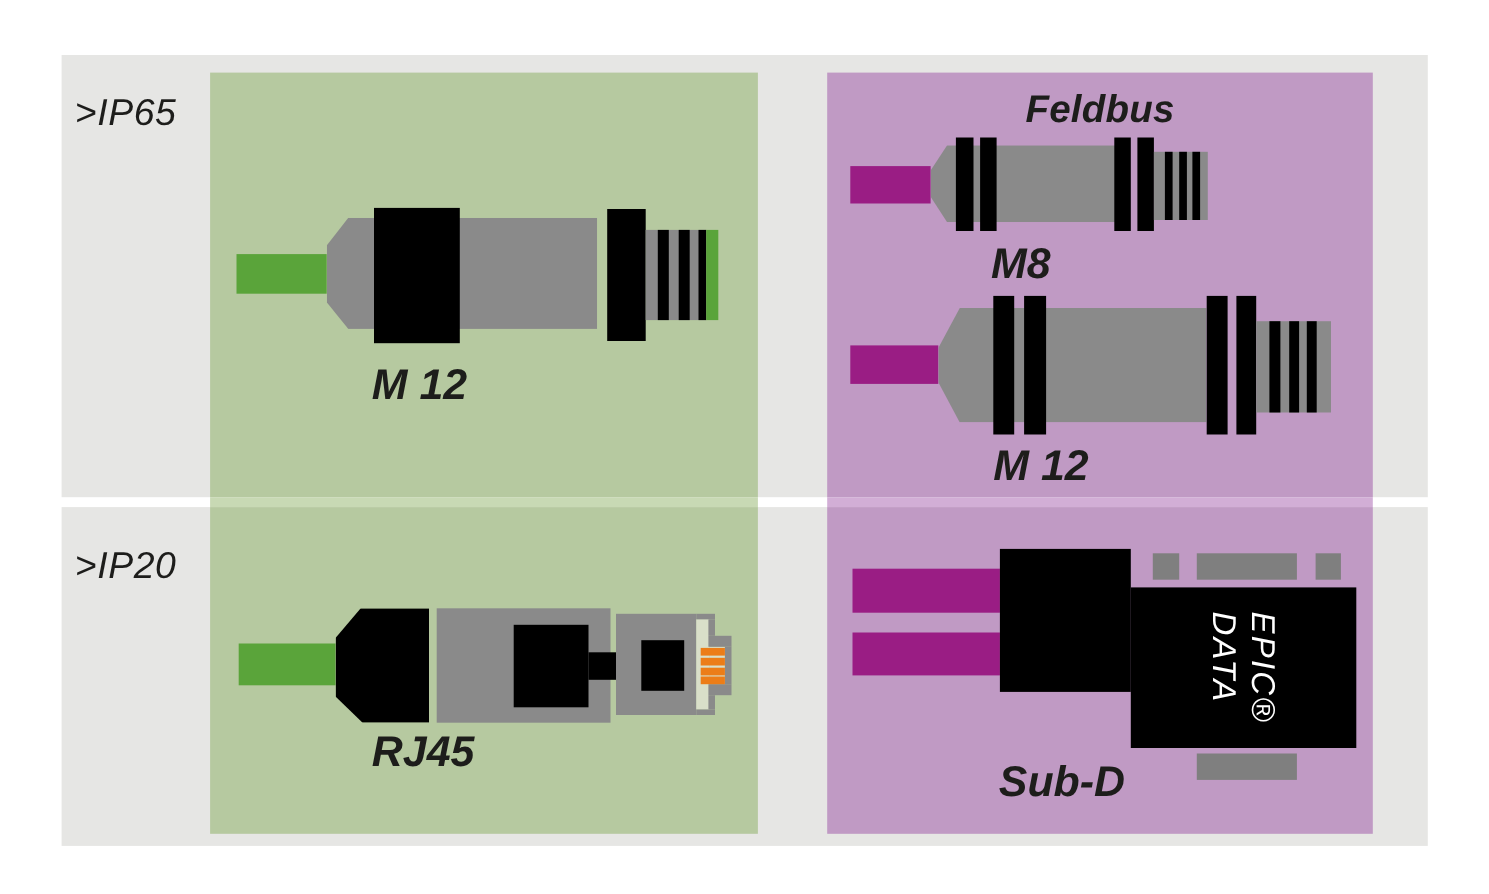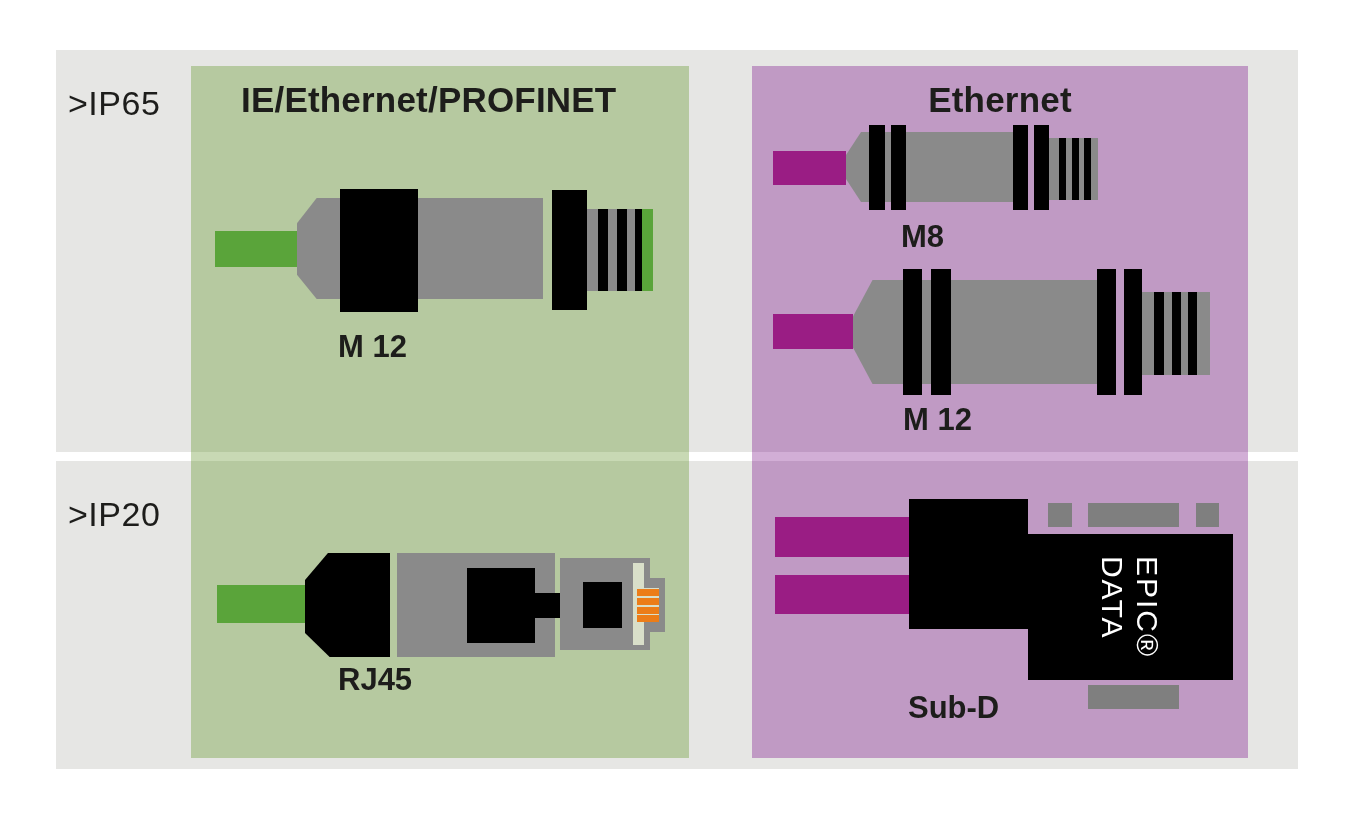--- a/index.html
+++ b/index.html
@@ -1,18 +1,19 @@
 <!DOCTYPE html>
 <html style="--row-bg: #e6e6e4; --green-panel: #b6c9a0; --green-panel-light: #c8d9b4; --purple-panel: #c09ac4; --purple-panel-light: #d2aed6; --green-cable: #5aa43a; --magenta-cable: #9a1d84; --connector-gray: #8a8a8a; --decor-gray: #7f7f7f; --pin-orange: #ec7d18; --pale-inner: #d9dfc9; --black: #000000; --text: #1d1d1b; --brand-text: #ffffff;"><head>
 <meta charset="utf-8">
 <style>
   html,body{margin:0;padding:0;background:#ffffff;}
   #stage{
     position:relative;width:1354px;height:813px;background:#ffffff;overflow:hidden;
     font-family:"Liberation Sans", sans-serif;
+    font-style:italic;
   }
   .abs{position:absolute;}
   .row-bg{background:var(--row-bg,#e6e6e4);}
   .panel-green{background:var(--green-panel,#b6c9a0);}
   .panel-green-light{background:var(--green-panel-light,#c8d9b4);}
   .panel-purple{background:var(--purple-panel,#c09ac4);}
   .panel-purple-light{background:var(--purple-panel-light,#d2aed6);}
   .cable-green{background:var(--green-cable,#5aa43a);}
   .cable-magenta{background:var(--magenta-cable,#9a1d84);}
   .conn-gray{background:var(--connector-gray,#8a8a8a);}
@@ -20,21 +21,21 @@
   .black{background:var(--black,#000000);}
   .pale{background:var(--pale-inner,#d9dfc9);}
   .pin{background:var(--pin-orange,#ec7d18);}
   .ip-label{
     color:var(--text,#1d1d1b);font-size:34px;font-weight:400;letter-spacing:0.5px;white-space:nowrap;
   }
   .panel-title{
     color:var(--text,#1d1d1b);font-size:35px;font-weight:700;letter-spacing:0.2px;white-space:nowrap;
   }
   .conn-label{
-    color:var(--text,#1d1d1b);font-size:31px;font-weight:700;white-space:nowrap;
+    color:var(--text,#1d1d1b);font-size:39px;font-weight:700;white-space:nowrap;
   }
   .brand-box{
     display:flex;align-items:center;justify-content:center;
   }
   .brand-text{
     transform:rotate(90deg);color:var(--brand-text,#ffffff);
     font-size:30px;font-weight:400;letter-spacing:2px;line-height:35px;
     text-align:left;white-space:nowrap;
   }
   .brand-text span{display:block;}
@@ -51,22 +52,21 @@
   <div class="abs panel-green-light" style="left:191px;top:452px;width:498px;height:9px"></div>
   <div class="abs panel-green" style="left:191px;top:461px;width:498px;height:297px"></div>
 
   <div class="abs panel-purple" style="left:752px;top:66px;width:496px;height:386px"></div>
   <div class="abs panel-purple-light" style="left:752px;top:452px;width:496px;height:9px"></div>
   <div class="abs panel-purple" style="left:752px;top:461px;width:496px;height:297px"></div>
 
   <div class="abs ip-label" style="left:68px;top:84px">&gt;IP65</div>
   <div class="abs ip-label" style="left:68px;top:495px">&gt;IP20</div>
 
-  <div class="abs panel-title" style="left:241px;top:80px">IE/Ethernet/PROFINET</div>
-  <div class="abs panel-title" style="left:752px;top:80px;width:496px;text-align:center">Ethernet</div>
+  <div class="abs panel-title" style="left:752px;top:80px;width:496px;text-align:center">Feldbus</div>
 
   <div class="abs cable-green" style="left:215px;top:231px;width:82px;height:36px"></div>
   <div class="abs conn-gray" style="left:297px;top:198px;width:246px;height:101px;clip-path:polygon(0 25%,8% 0,100% 0,100% 100%,8% 100%,0 76%)"></div>
   <div class="abs black" style="left:340px;top:189px;width:78px;height:123px"></div>
   <div class="abs black" style="left:552px;top:190px;width:35px;height:120px"></div>
   <div class="abs conn-gray" style="left:587px;top:209px;width:55px;height:82px"></div>
   <div class="abs black" style="left:598px;top:209px;width:10px;height:82px"></div>
   <div class="abs black" style="left:617px;top:209px;width:10px;height:82px"></div>
   <div class="abs black" style="left:635px;top:209px;width:7px;height:82px"></div>
   <div class="abs cable-green" style="left:642px;top:209px;width:11px;height:82px"></div>

